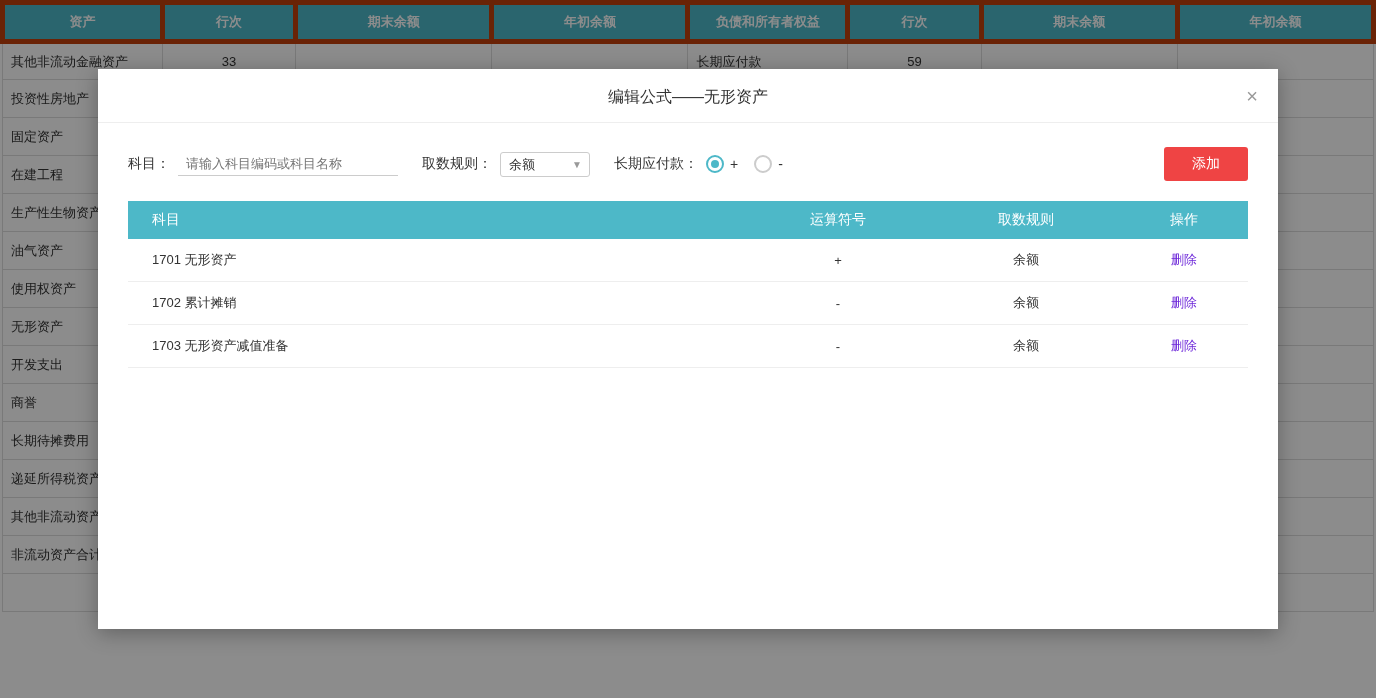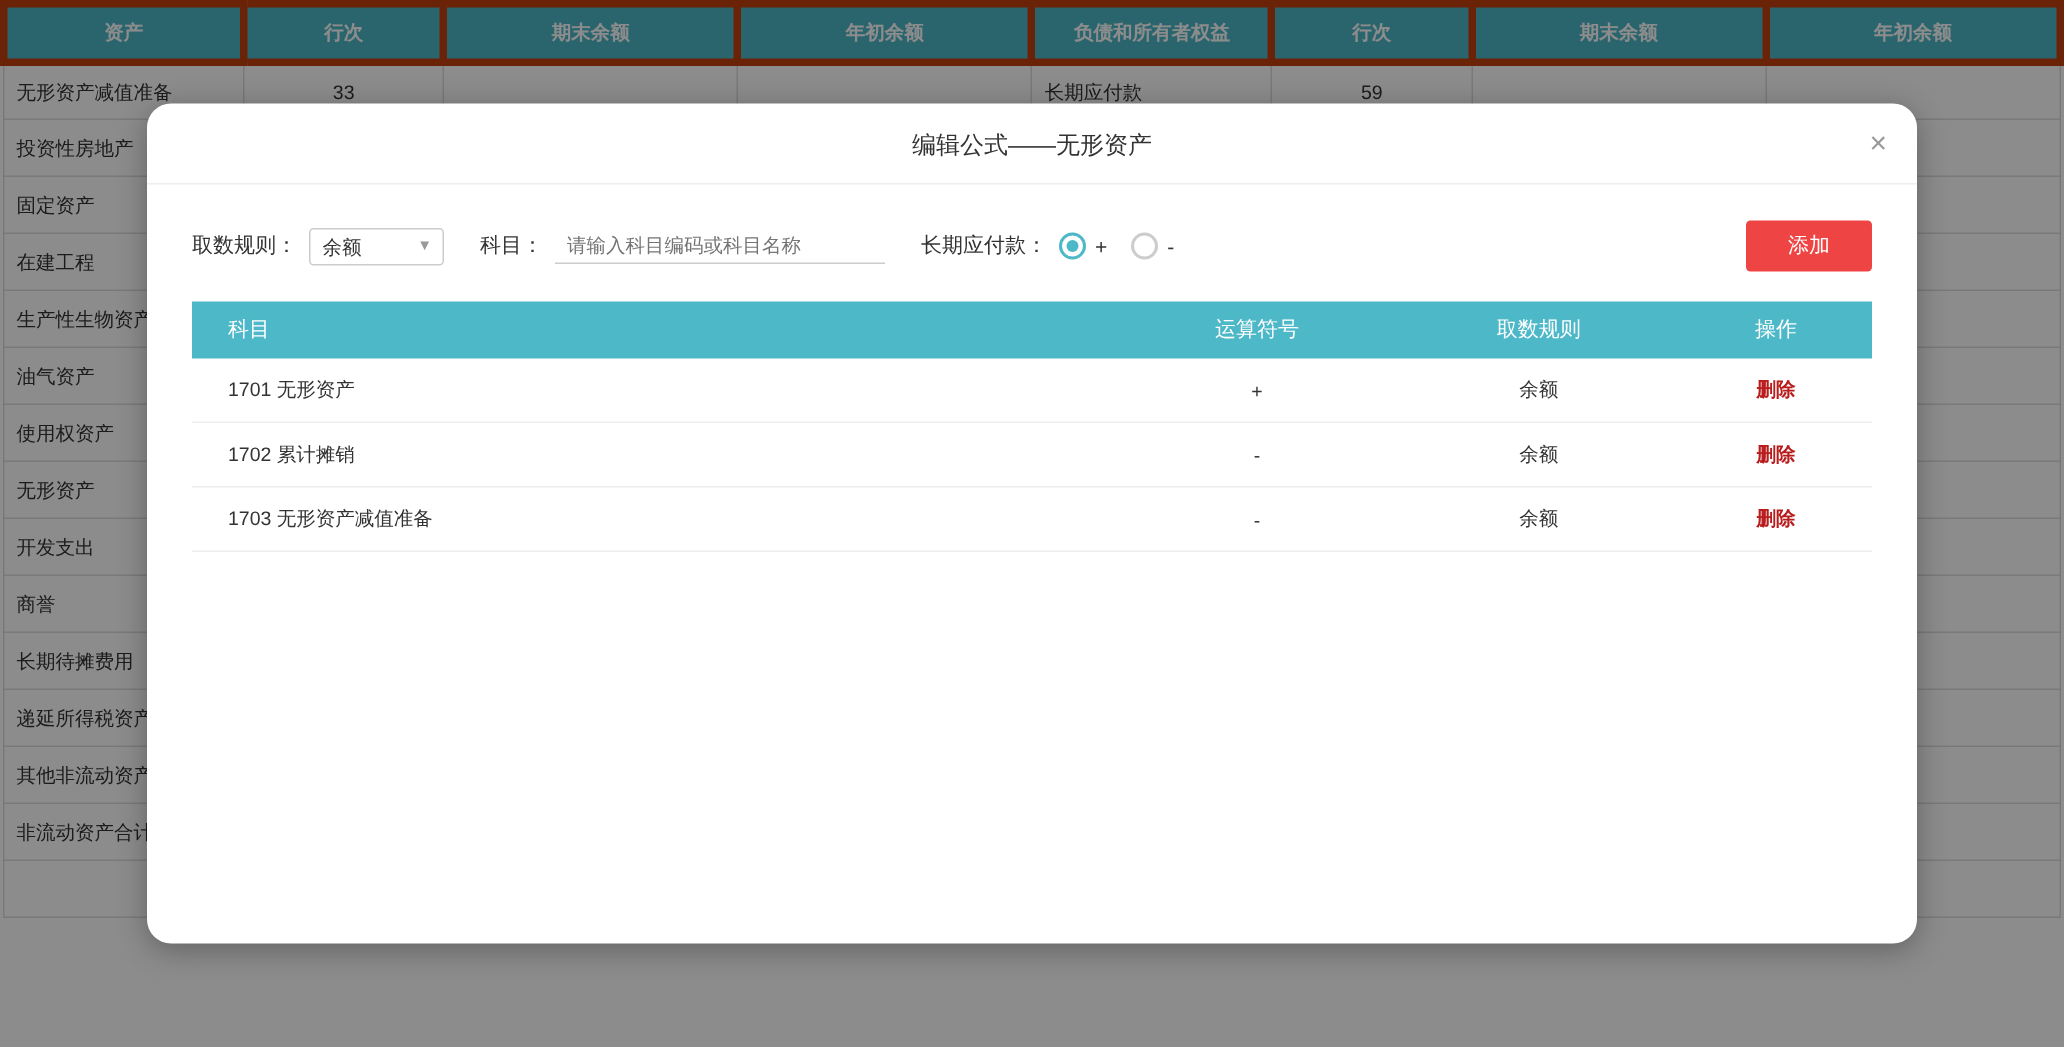--- a/index.html
+++ b/index.html
@@ -60,21 +60,21 @@
       z-index: 10;
     }
 
     
     .modal {
       position: absolute;
       top: 50%;
       left: 50%;
       transform: translate(-50%, -50%);
       background: #fff;
-      border-radius: 16px;
+      border-radius: 0;
       width: 1180px;
       min-height: 560px;
       z-index: 20;
       box-shadow: 0 4px 20px rgba(0,0,0,0.3);
       padding: 0;
     }
 
     .modal-header {
       display: flex;
       align-items: center;
@@ -256,25 +256,24 @@
       text-align: center;
       color: #333;
       font-size: 13px;
     }
 
     .data-table tbody td.subject-col {
       text-align: left;
     }
 
     .delete-link {
-      color: #b91c1c;
+      color: #6d28d9;
       cursor: pointer;
       text-decoration: none;
       font-size: 13px;
-      font-weight: bold;
     }
 
     
     .modal-footer {
       display: flex;
       align-items: center;
       justify-content: space-between;
       padding: 16px 30px 20px;
       border-top: none;
     }
@@ -311,21 +310,21 @@
         <th>期末余额</th>
         <th>年初余额</th>
         <th>负债和所有者权益</th>
         <th>行次</th>
         <th>期末余额</th>
         <th>年初余额</th>
       </tr>
     </thead>
     <tbody id="bg-tbody">
     <tr>
-          <td class="left-col">无形资产减值准备</td>
+          <td class="left-col">其他非流动金融资产</td>
           <td>33</td>
           <td></td>
           <td></td>
           <td class="left-col">长期应付款</td>
           <td>59</td>
           <td></td>
           <td></td>
         </tr>
         <tr>
           <td class="left-col">投资性房地产</td>
@@ -475,38 +474,38 @@
 
 <div class="modal">
   <div class="modal-header">
     <span class="modal-title">编辑公式——无形资产</span>
     <button class="modal-close">×</button>
   </div>
 
   <div class="modal-body">
 
     <div class="form-row">
+
+      <div class="form-field">
+        <span class="form-label">科目：</span>
+        <input class="form-input" type="text" placeholder="请输入科目编码或科目名称" style="">
+      </div>
 
       <div class="form-field">
         <span class="form-label">取数规则：</span>
         <div class="select-wrapper">
           <select class="form-select">
             <option>余额</option>
             <option>借方</option>
             <option>贷方</option>
             <option>借方发生额</option>
             <option>贷方发生额</option>
           </select>
           <span class="select-arrow">▼</span>
         </div>
-      </div>
-
-      <div class="form-field">
-        <span class="form-label">科目：</span>
-        <input class="form-input" type="text" placeholder="请输入科目编码或科目名称" style="">
       </div>
 
       <div class="form-field">
         <span class="form-label">长期应付款：</span>
         <div class="radio-group">
           <label class="radio-option">
             <div class="radio-circle checked">
             </div>
             <span class="radio-label">+</span>
           </label>

